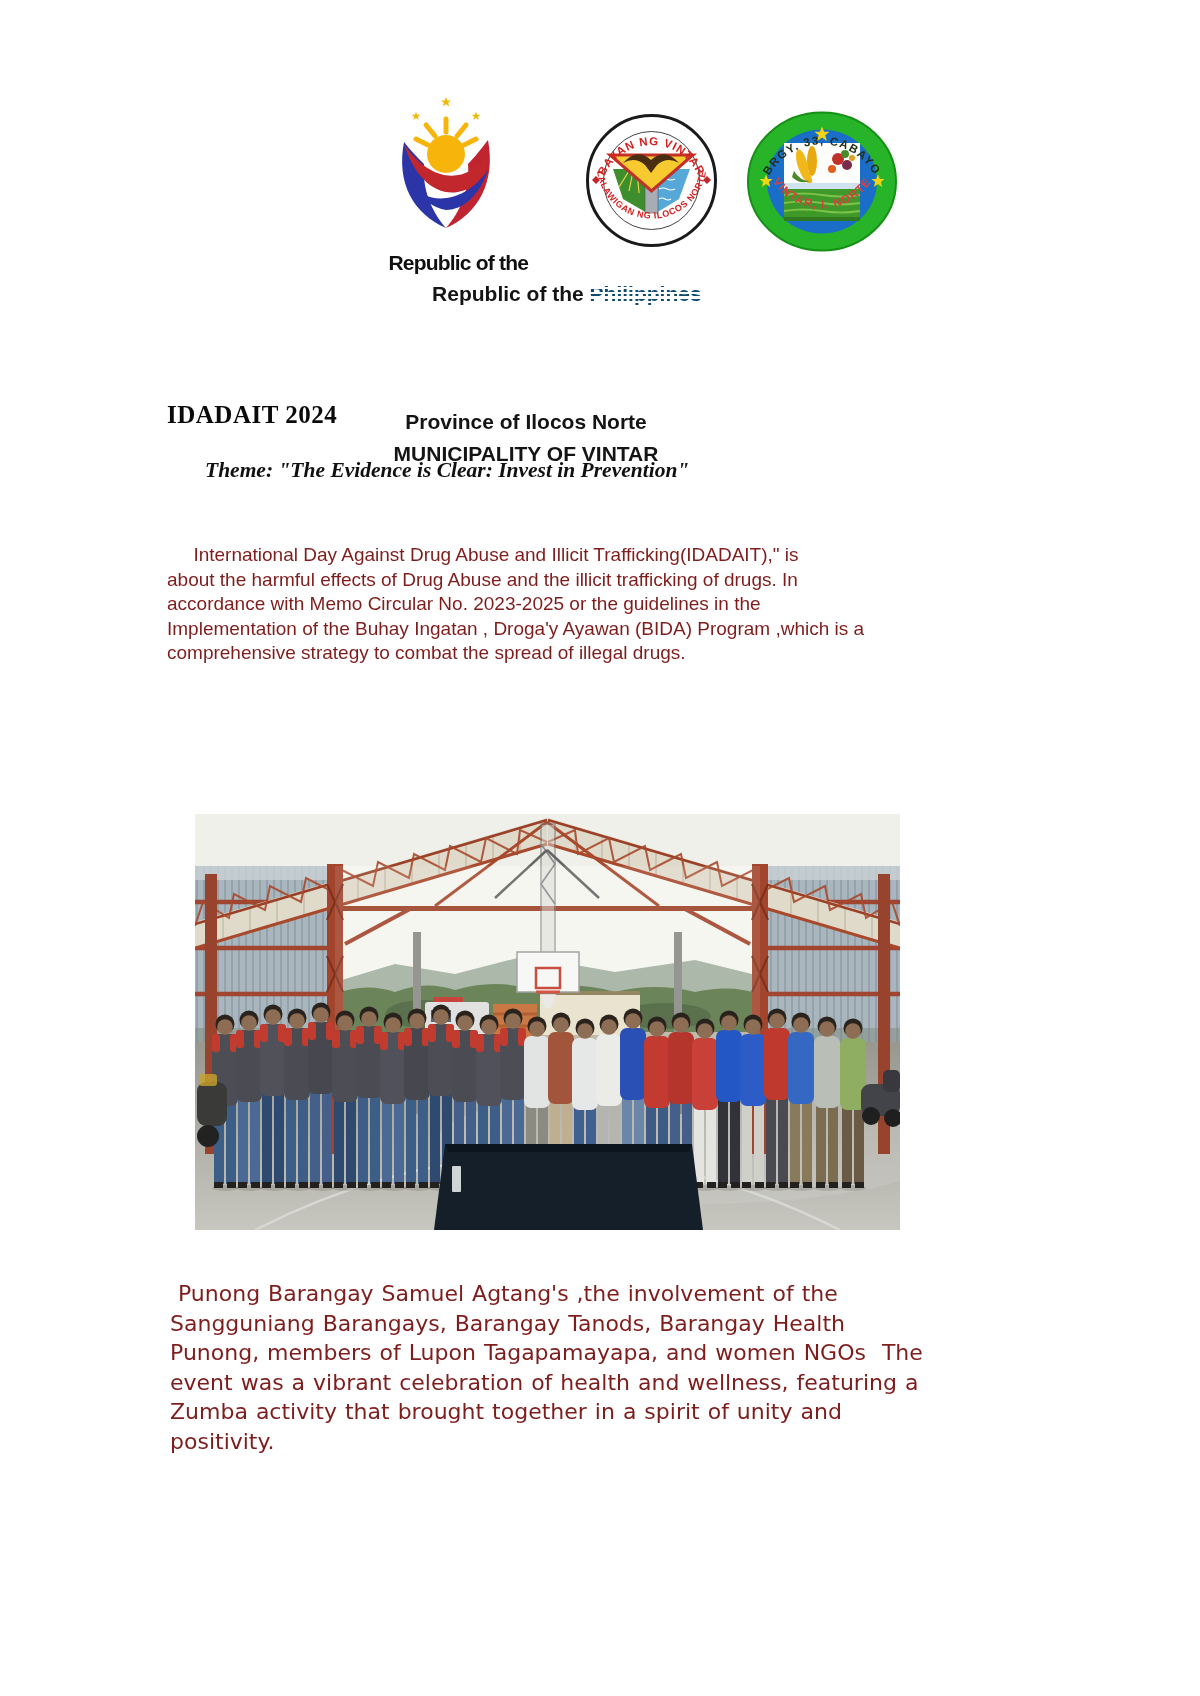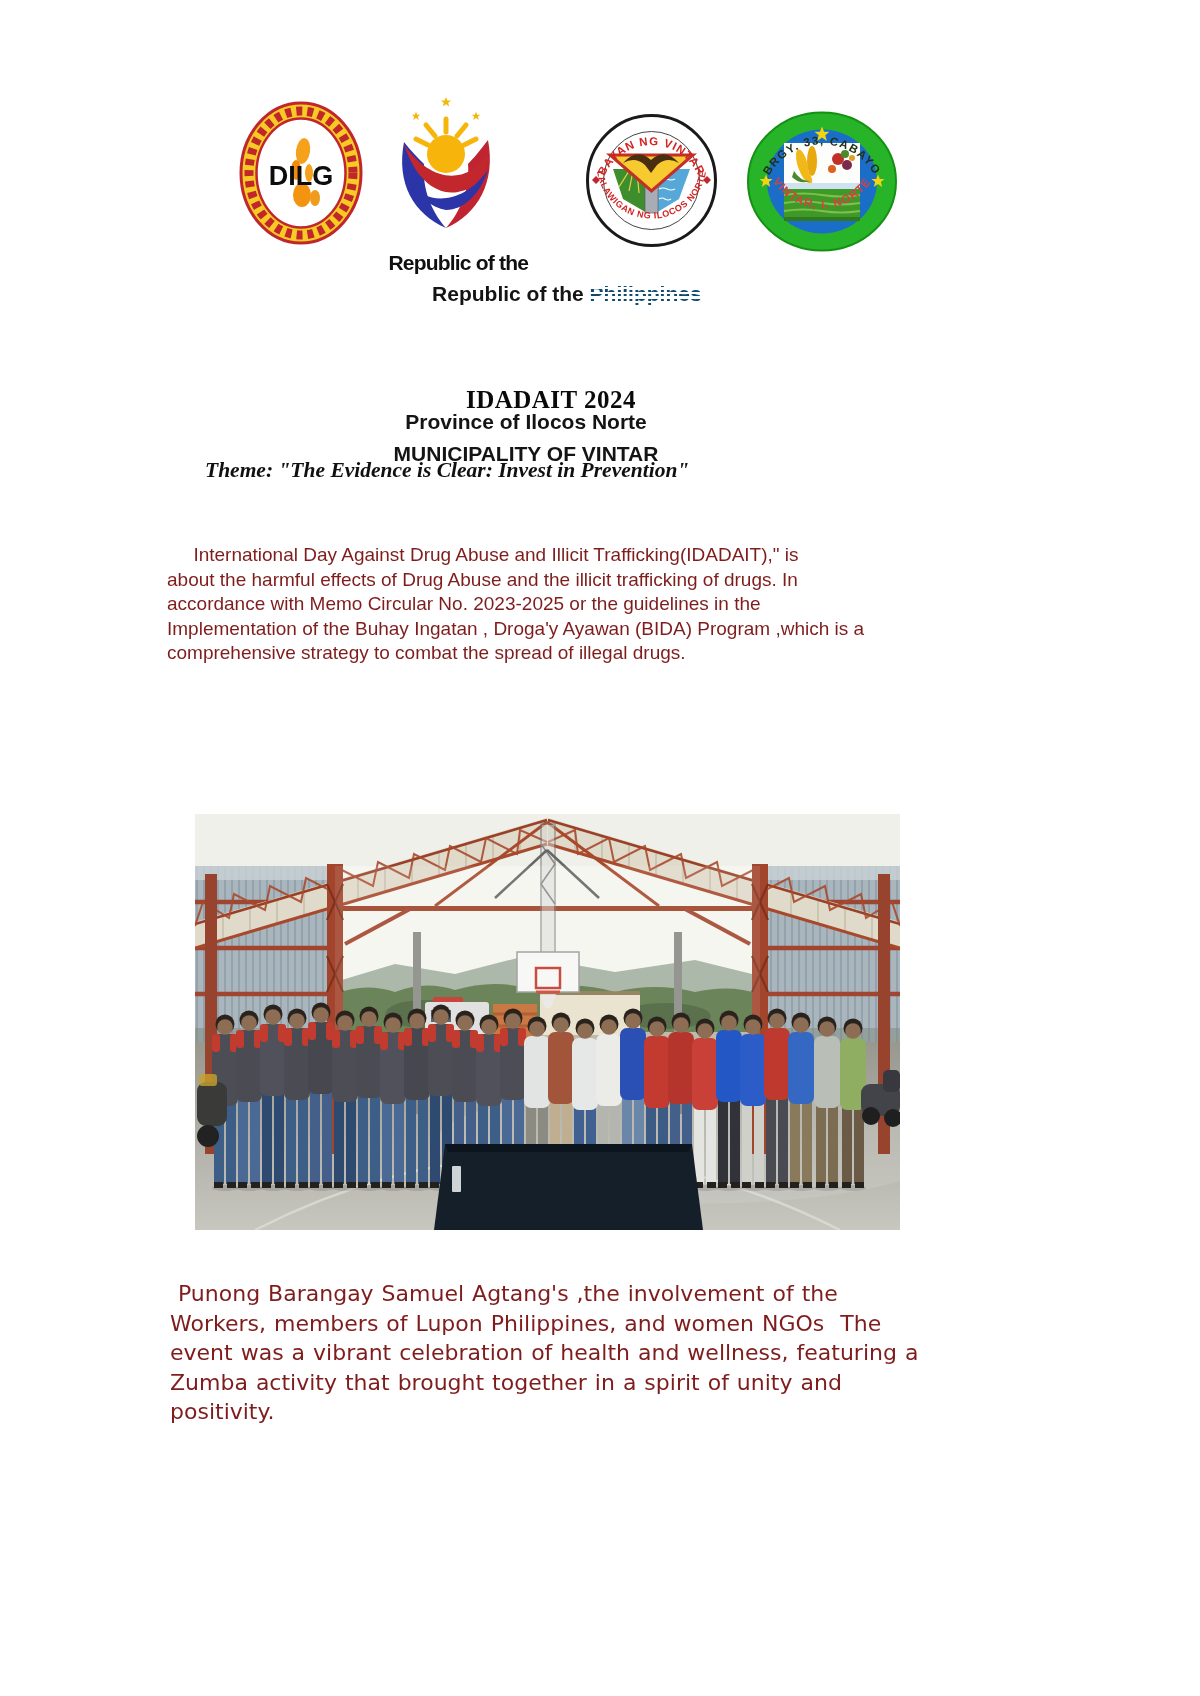--- a/index.html
+++ b/index.html
@@ -8,53 +8,38 @@
   .abs{position:absolute;}
   
   .hdr-block{left:330px;top:214px;width:392px;text-align:center;}
   .hdr-line{font:700 21px/32px "Liberation Sans",sans-serif;color:#141414;white-space:pre;}
   .hdr-l1wrap{position:relative;display:inline-block;}
   .hdr-overlay{position:absolute;left:3px;top:1px;letter-spacing:-0.8px;color:#101010;white-space:pre;}
   .ph-broken{position:relative;color:#0c4a6e;}
   .ph-broken::after{content:"";position:absolute;left:0;right:0;top:0;bottom:0;
      background:repeating-linear-gradient(180deg,#ffffff 0px,#ffffff 2.2px,rgba(255,255,255,0) 2.2px,rgba(255,255,255,0) 4.8px);}
   
-  .doc-title{left:167px;top:386px;width:768px;text-align:center;
+  .doc-title{left:167px;top:401px;width:768px;text-align:left;
      font:700 25px "Liberation Serif",serif;letter-spacing:.5px;color:#0a0a0a;}
   .doc-theme{left:205px;top:458px;font:italic 700 21.5px "Liberation Serif",serif;color:#101010;}
   
   .p1{left:167px;top:543px;}
   .p1 div{font:400 19px/24.6px "Liberation Sans",sans-serif;color:#7f1d1d;white-space:pre;}
   .p2{left:170px;top:1279px;}
   .p2 div{font:400 22px/29.5px "DejaVu Sans",sans-serif;color:#7f1d1d;white-space:pre;word-spacing:1px;}
   
   .photo{left:195px;top:814px;width:705px;height:416px;background:#dcdcd6;}
   .photo svg{display:block;filter:blur(0.4px);}
   .logo{overflow:visible;}
 </style>
 </head>
 <body>
 
 <div class="page">
 
-  <div class="abs logo" style="left:239px;top:101px;width:124px;height:144px;">
-    <svg width="124" height="144" viewBox="0 0 124 144">
-      <ellipse cx="62" cy="72" rx="60" ry="70" fill="#f8ca24" stroke="#c0272d" stroke-width="3"></ellipse>
-      <ellipse cx="62" cy="72" rx="52" ry="62" fill="none" stroke="#c0272d" stroke-width="9" stroke-dasharray="6 5"></ellipse>
-      <ellipse cx="62" cy="72" rx="44.5" ry="54.5" fill="#ffffff" stroke="#c0272d" stroke-width="2.5"></ellipse>
-      <g>
-        <ellipse cx="64" cy="50" rx="7" ry="13" fill="#f6a11c" transform="rotate(8 64 50)"></ellipse>
-        <ellipse cx="57" cy="69" rx="5" ry="10" fill="#f08a10"></ellipse>
-        <ellipse cx="70" cy="72" rx="4" ry="9" fill="#f6a11c"></ellipse>
-        <ellipse cx="63" cy="94" rx="9" ry="12" fill="#f3930f"></ellipse>
-        <ellipse cx="76" cy="97" rx="5" ry="8" fill="#ef9b1b"></ellipse>
-      </g>
-      <text x="62" y="84" text-anchor="middle" font-family="Liberation Sans, sans-serif" font-size="27" font-weight="800" fill="#0d0d0d">DILG</text>
-    </svg>
-  </div>
 
   <div class="abs logo" style="left:388px;top:92px;width:116px;height:146px;">
     <svg width="116" height="146" viewBox="0 0 116 146">
       <defs>
         <path id="st" d="M0,-5 L1.4,-1.5 L5,-1.5 L2.2,0.8 L3.2,4.6 L0,2.3 L-3.2,4.6 L-2.2,0.8 L-5,-1.5 L-1.4,-1.5 Z"></path>
       </defs>
       <g fill="#f2b90c">
         <use href="#st" transform="translate(58,10)"></use>
         <use href="#st" transform="translate(28,24) scale(0.85)"></use>
         <use href="#st" transform="translate(88,24) scale(0.85)"></use>
@@ -616,19 +601,20 @@
       <g>
         <polygon points="250,330 497,330 508,416 239,416" fill="#141f2a"></polygon>
         <polygon points="250,330 497,330 494,338 253,338" fill="#0c151d"></polygon>
         <rect x="257" y="352" width="9" height="26" rx="1" fill="#cfd4d6"></rect>
       </g>
     </svg>
   </div>
 
   <div class="abs p2">
     <div> Punong Barangay Samuel Agtang's ,the involvement of the</div>
-    <div>Workers, members of Lupon Philippines, and women NGOs  The</div>
+    <div>Sangguniang Barangays, Barangay Tanods, Barangay Health</div>
+    <div>Punong, members of Lupon Tagapamayapa, and women NGOs  The</div>
     <div>event was a vibrant celebration of health and wellness, featuring a</div>
     <div>Zumba activity that brought together in a spirit of unity and</div>
     <div>positivity.</div>
   </div>
 
 </div>
 
 </body></html>

